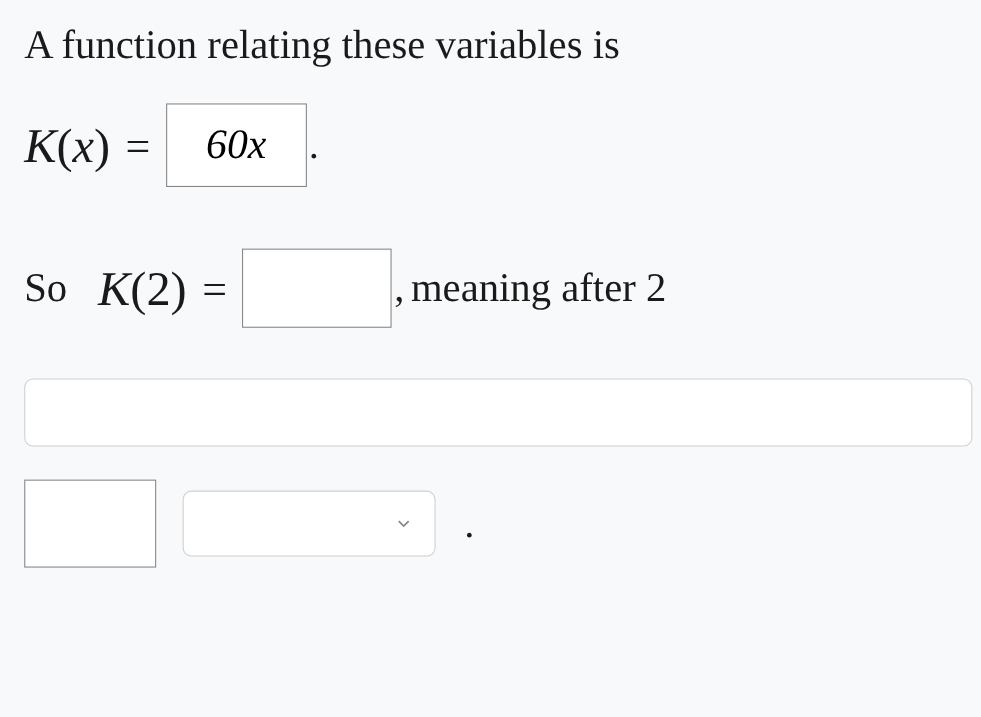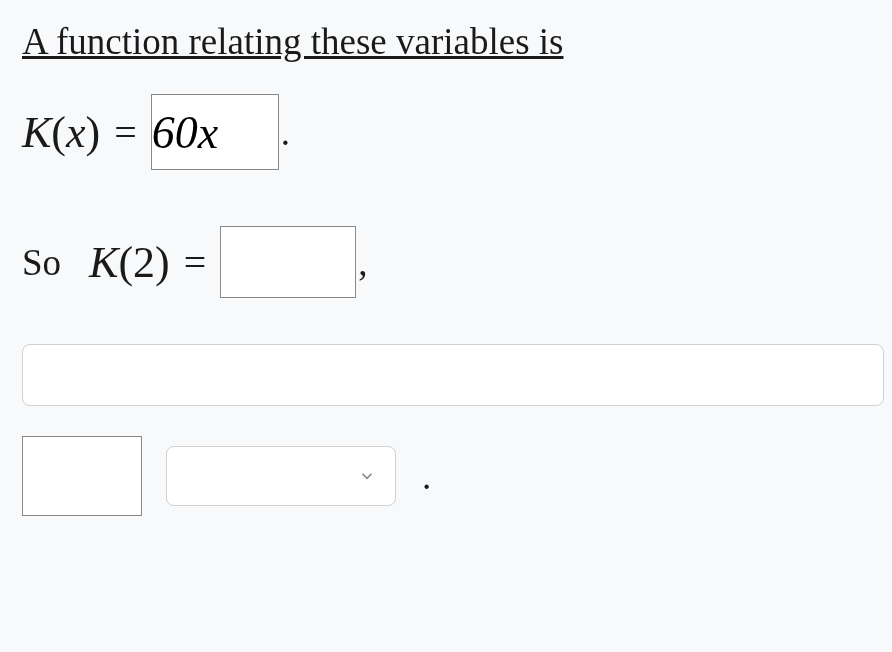--- a/index.html
+++ b/index.html
@@ -18,21 +18,20 @@
   .line {
     display: flex;
     align-items: center;
     flex-wrap: nowrap;
     margin-bottom: 12px;
   }
   .intro {
     font-size: 37px;
     line-height: 1.3;
     margin-bottom: 28px;
-    text-decoration: underline;
   }
   .math-italic {
     font-family: 'Times New Roman', Times, serif;
     font-style: italic;
     font-size: 44px;
   }
   .math-paren {
     font-family: 'Times New Roman', Times, serif;
     font-style: normal;
     font-size: 44px;
@@ -49,23 +48,24 @@
   }
   .after-text {
     font-size: 37px;
     margin-left: 6px;
   }
   .input-box {
     border: 1.5px solid #888;
     background: #fff;
     height: 76px;
     width: 128px;
+    text-align: center;
     font-family: 'Times New Roman', Times, serif;
     font-style: italic;
-    font-size: 46px;
+    font-size: 38px;
     padding: 0;
     outline: none;
   }
   .input-box.small {
     height: 72px;
     width: 136px;
   }
   .period {
     font-size: 37px;
     margin-left: 2px;
@@ -161,20 +161,21 @@
 
 <div class="line line2">
   <span class="so-word">So</span>
   <span class="math-italic">K</span>
   <span class="math-paren">(</span>
   <span class="math-num">2</span>
   <span class="math-paren">)</span>
   <span class="equals">=</span>
   <input type="text" class="input-box small" value="" style="">
   <span class="comma">,</span>
+  <span class="after-text">meaning after 2</span>
 </div>
 
 <div class="long-input-row">
   <input type="text" class="long-input" value="" style="">
 </div>
 
 <div class="line4">
   <input type="text" class="small-box" value="" style="">
   <div class="select-box">
     <span></span>

